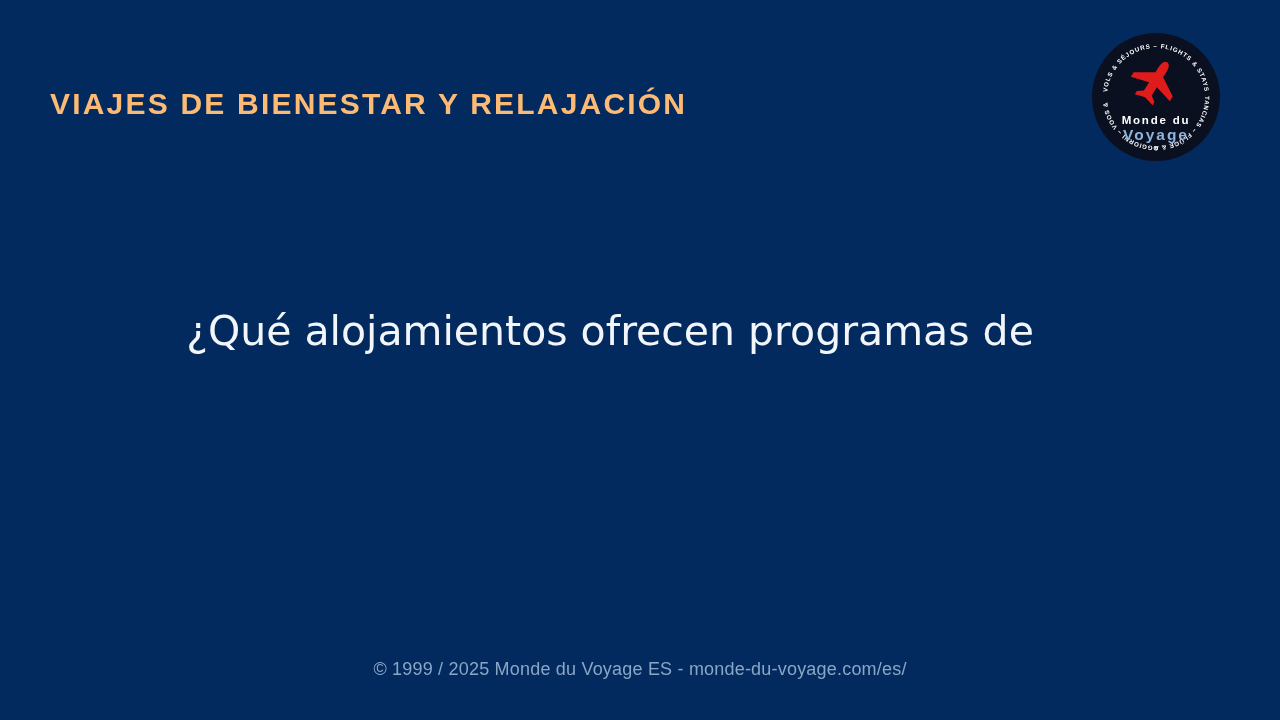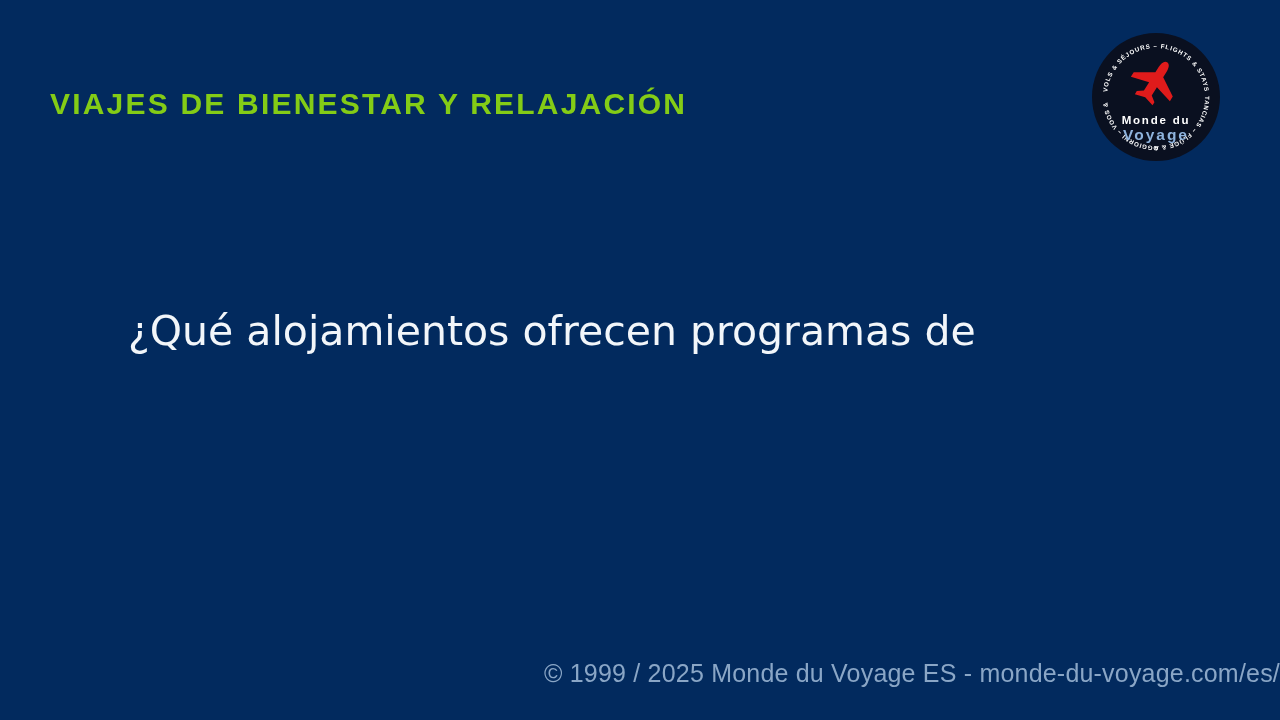--- a/index.html
+++ b/index.html
@@ -25,21 +25,21 @@
 
   
   #header-title {
     position: absolute;
     left: 50px;
     top: 82px;
     font-family: "Liberation Sans", sans-serif;
     font-size: 30px;
     font-weight: bold;
     letter-spacing: 2.2px;
-    color: #84cc16;
+    color: #fdba74;
     white-space: nowrap;
     line-height: 44px;
   }
 
   
   #logo-badge {
     position: absolute;
     left: 1092px;
     top: 33px;
     width: 128px;
@@ -47,43 +47,44 @@
   }
   #logo-badge svg {
     display: block;
     width: 128px;
     height: 128px;
   }
 
   
   #question-block {
     position: absolute;
-    left: 128px;
+    left: 145px;
     top: 300px;
     width: 930px;
+    text-align: center;
   }
   .question-line {
     font-family: "DejaVu Sans", sans-serif;
     font-size: 41px;
     font-weight: normal;
     color: #f2f6fa;
     line-height: 62px;
     letter-spacing: 0px;
     white-space: nowrap;
   }
 
   
   #footer {
     position: absolute;
     left: 0;
     top: 659px;
     width: 1280px;
-    text-align: right;
+    text-align: center;
     font-family: "Liberation Sans", sans-serif;
-    font-size: 25px;
+    font-size: 18px;
     color: #8aa6c6;
     letter-spacing: 0.2px;
     white-space: nowrap;
   }
 </style>
 </head>
 <body>
 
 <div id="slide">
 

